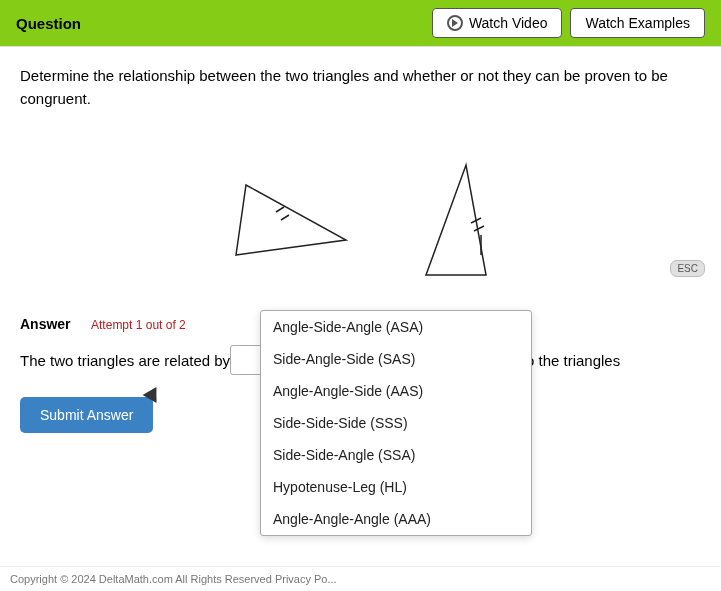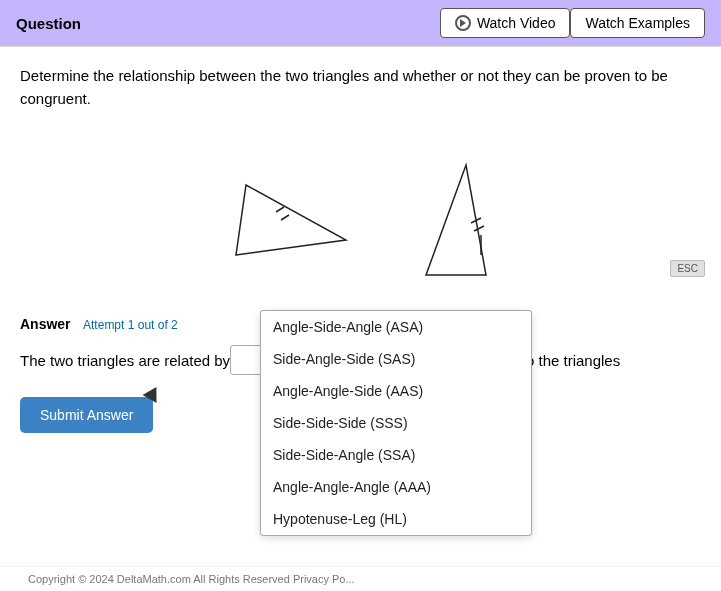--- a/index.html
+++ b/index.html
@@ -12,28 +12,29 @@
       overflow: hidden;
     }
 
     
     .header {
       display: flex;
       align-items: center;
       justify-content: space-between;
       padding: 8px 16px;
       border-bottom: 1px solid #ddd;
-      background: #c4b5fd;
+      background: #84cc16;
     }
     .header-left {
       font-weight: bold;
       font-size: 15px;
     }
     .header-right {
       display: flex;
+      gap: 8px;
     }
     .btn-watch-video {
       display: flex;
       align-items: center;
       gap: 6px;
       border: 1px solid #555;
       background: #fff;
       padding: 6px 14px;
       border-radius: 4px;
       cursor: pointer;
@@ -90,23 +91,23 @@
     .answer-section {
       padding: 0 20px;
     }
     .answer-label {
       font-weight: bold;
       font-size: 14px;
       margin-bottom: 22px;
     }
     .attempt-text {
       font-size: 12px;
-      color: #0369a1;
+      color: #b91c1c;
       font-weight: normal;
-      margin-left: 8px;
+      margin-left: 16px;
     }
     .answer-row {
       display: flex;
       align-items: center;
       font-size: 15px;
       margin: 12px 0;
       flex-wrap: wrap;
     }
     .dropdown-container {
       position: relative;
@@ -177,35 +178,35 @@
       border-top: 14px solid #333;
       transform: rotate(-30deg);
     }
 
     
     .footer {
       position: absolute;
       bottom: 0;
       left: 0;
       right: 0;
-      padding: 6px 28px;
+      padding: 6px 10px;
       font-size: 11px;
       color: #777;
       border-top: 1px solid #eee;
       background: #fff;
     }
 
     
     .corner-badge {
       position: absolute;
       top: 260px;
       right: 16px;
       background: #e0e0e0;
       border: 1px solid #bbb;
-      border-radius: 2px;
+      border-radius: 7px;
       padding: 2px 6px;
       font-size: 10px;
       color: #555;
     }
   </style>
 </head>
 <body>
 
 
 
@@ -273,22 +274,22 @@
   </div>
 </div>
 
 
 <div class="dropdown-open-overlay">
   <div class="dropdown-option">Angle-Side-Angle (ASA)</div>
   <div class="dropdown-option">Side-Angle-Side (SAS)</div>
   <div class="dropdown-option">Angle-Angle-Side (AAS)</div>
   <div class="dropdown-option">Side-Side-Side (SSS)</div>
   <div class="dropdown-option">Side-Side-Angle (SSA)</div>
+  <div class="dropdown-option">Hypotenuse-Leg (HL)</div>
   <div class="dropdown-option">Angle-Angle-Angle (AAA)</div>
-  <div class="dropdown-option">Hypotenuse-Leg (HL)</div>
 </div>
 
 
 <button class="submit-btn">Submit Answer</button>
 
 
 <div class="cursor-arrow"></div>
 
 
 <div class="footer">

